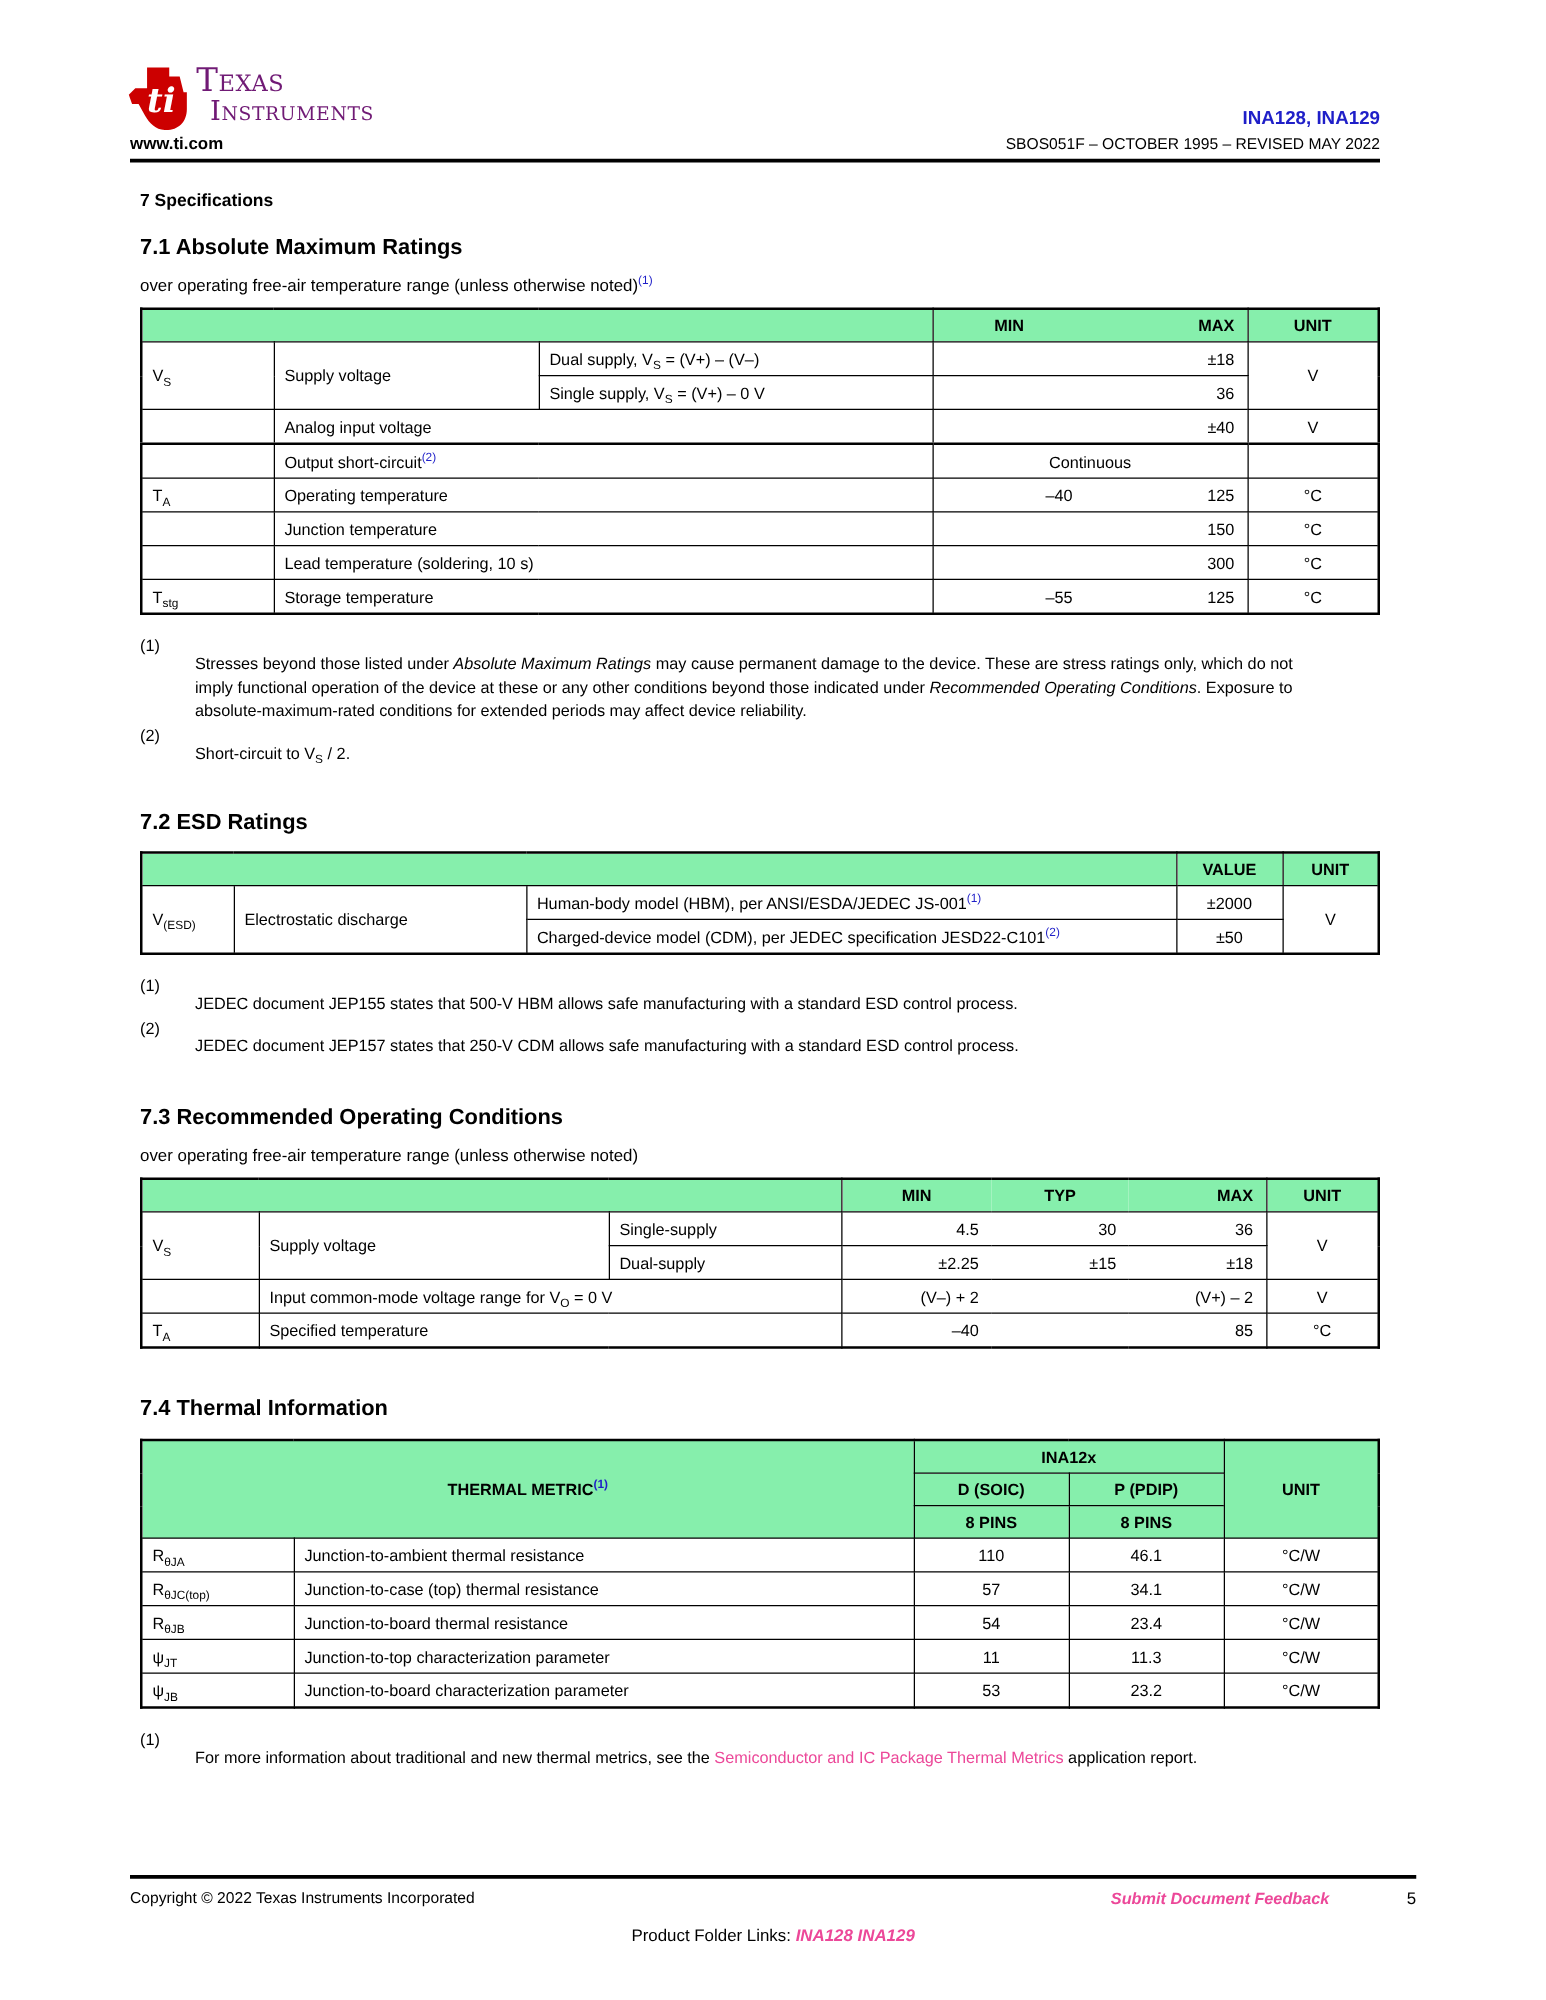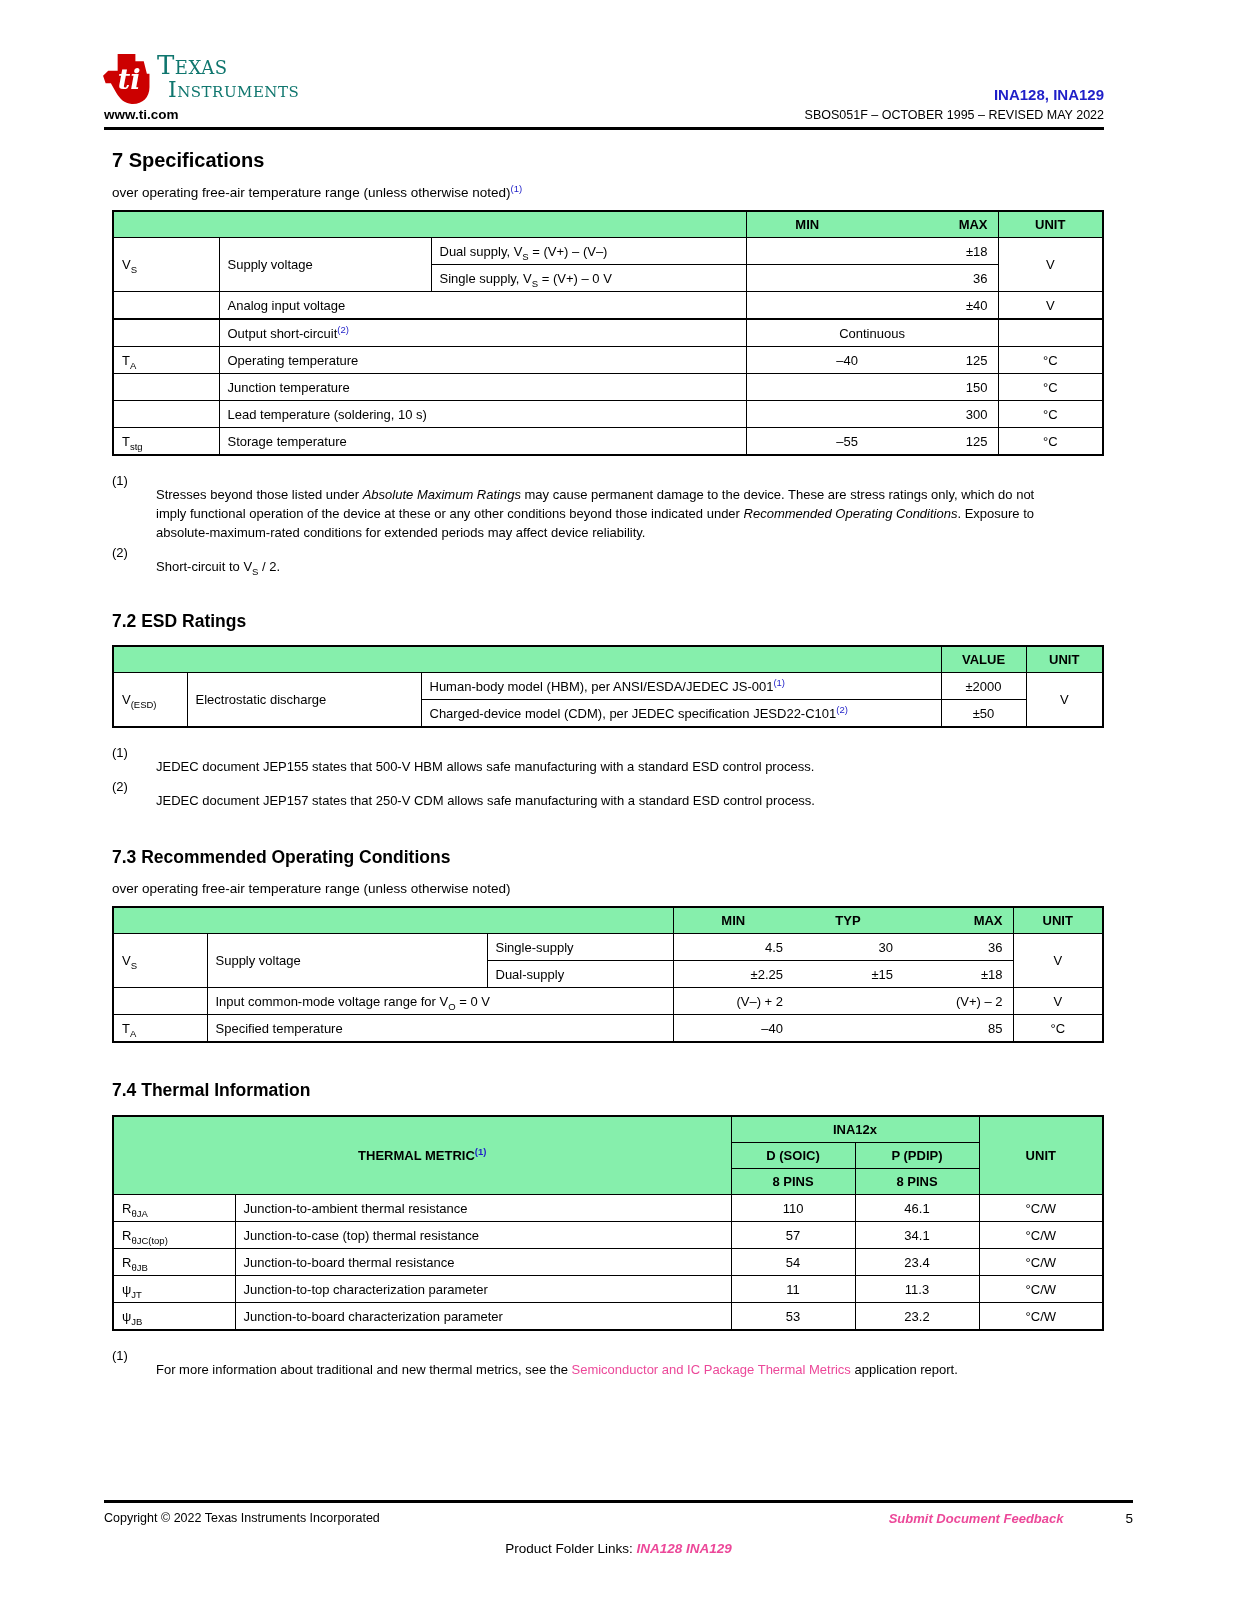--- a/index.html
+++ b/index.html
@@ -2,31 +2,31 @@
 <html><head>
 <meta charset="utf-8">
 <style>
   html,body{margin:0;padding:0;background:#e8e8e8;}
   .page{position:relative;width:1237px;height:1600px;background:#ffffff;
         font-family:"Liberation Sans",sans-serif;color:#000;overflow:hidden;}
 
   
   .logo-row{position:absolute;left:102px;top:52px;display:flex;align-items:flex-start;}
   .bug{width:48px;height:54px;}
-  .brand{margin-left:7px;color:#0f766e;font-family:"DejaVu Serif",serif;line-height:1;}
+  .brand{margin-left:7px;color:#701a75;font-family:"DejaVu Serif",serif;line-height:1;}
   .brand .t1{font-variant:small-caps;font-size:26px;letter-spacing:.5px;}
   .brand .t2{font-variant:small-caps;font-size:22px;letter-spacing:.5px;margin-left:11px;margin-top:1px;}
   .site{position:absolute;left:104px;top:107px;font-weight:bold;font-size:13.5px;}
   .part{position:absolute;right:133px;top:86px;font-weight:bold;font-size:15px;color:#1f1fc8;}
   .docinfo{position:absolute;right:133px;top:108px;font-size:12.5px;}
   .hrule{position:absolute;left:104px;right:133px;top:127px;height:3px;background:#000;}
 
   
   .content{position:absolute;left:112px;top:148px;width:992px;}
-  h2{font-size:20px;line-height:24px;margin:0;}
+  h2{font-size:14px;line-height:24px;margin:0;}
   h3{font-size:17.5px;line-height:22px;margin:0;}
   .mt1{margin-top:14px;} .mt2{margin-top:34px;} .mt3{margin-top:36px;}
   p.intro{margin:12px 0 9px 0;font-size:13.5px;line-height:17px;}
 
   
   table{border-collapse:collapse;table-layout:fixed;width:990px;border:2px solid #000;}
   th,td{border:1px solid #000;font-size:13px;padding:2px 8px;height:22px;overflow:hidden;
         vertical-align:middle;}
   th{background:#86efac;font-weight:bold;text-align:center;}
   thead th{height:21px;}
@@ -72,20 +72,21 @@
     </div>
   </div>
   <div class="site">www.ti.com</div>
   <div class="part">INA128, INA129</div>
   <div class="docinfo">SBOS051F – OCTOBER 1995 – REVISED MAY 2022</div>
   <div class="hrule"></div>
 
   <div class="content">
     <h2>7 Specifications</h2>
 
+    <h3 class="mt1">7.1 Absolute Maximum Ratings</h3>
     <p class="intro">over operating free-air temperature range (unless otherwise noted)<sup class="bl">(1)</sup></p>
     <table>
         <colgroup>
           <col style="width: 106px;">
           <col style="width: 212px;">
           <col style="width: 315px;">
           <col style="width: 122px;">
           <col style="width: 130px;">
           <col style="width: 105px;">
         </colgroup>

